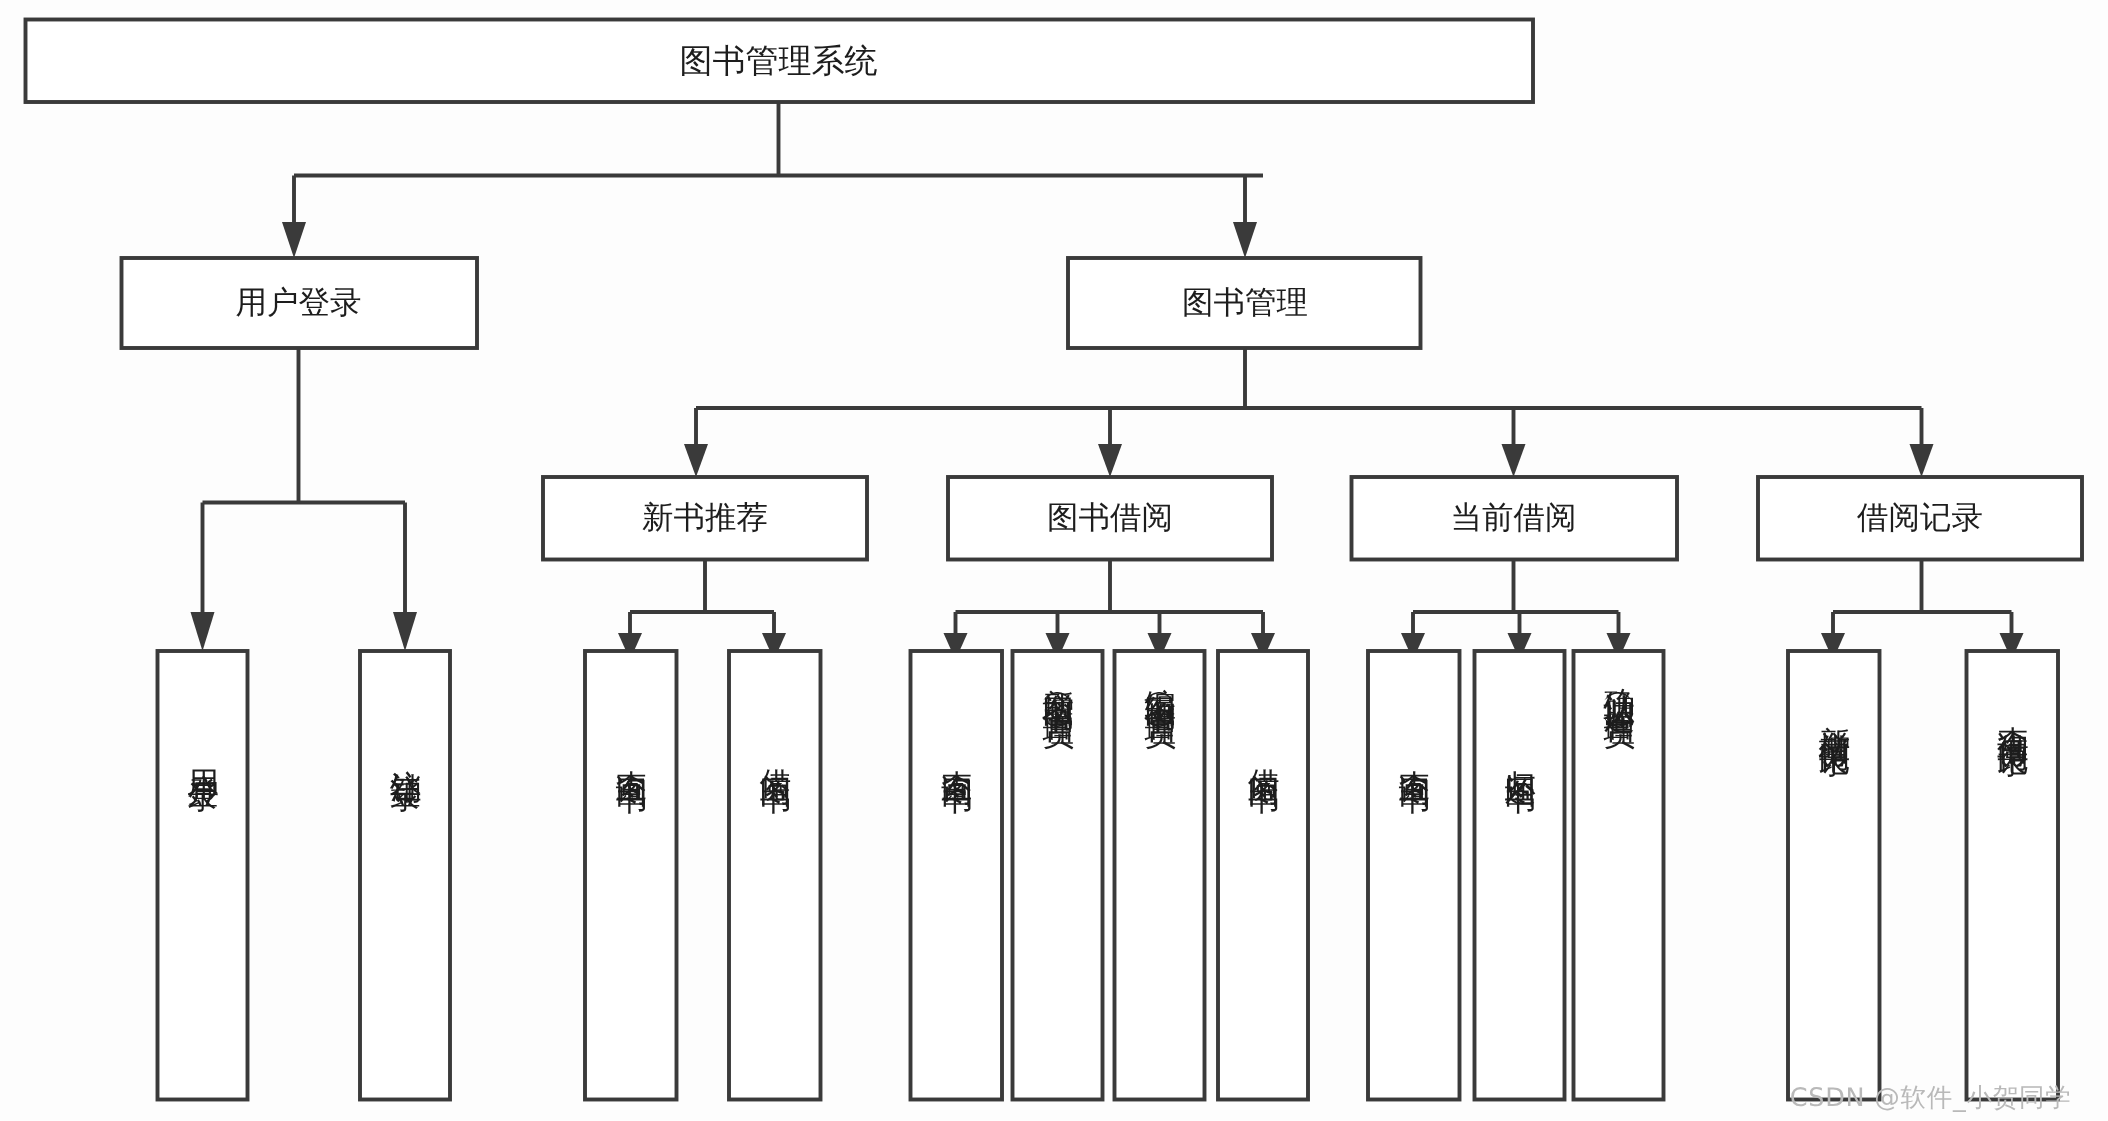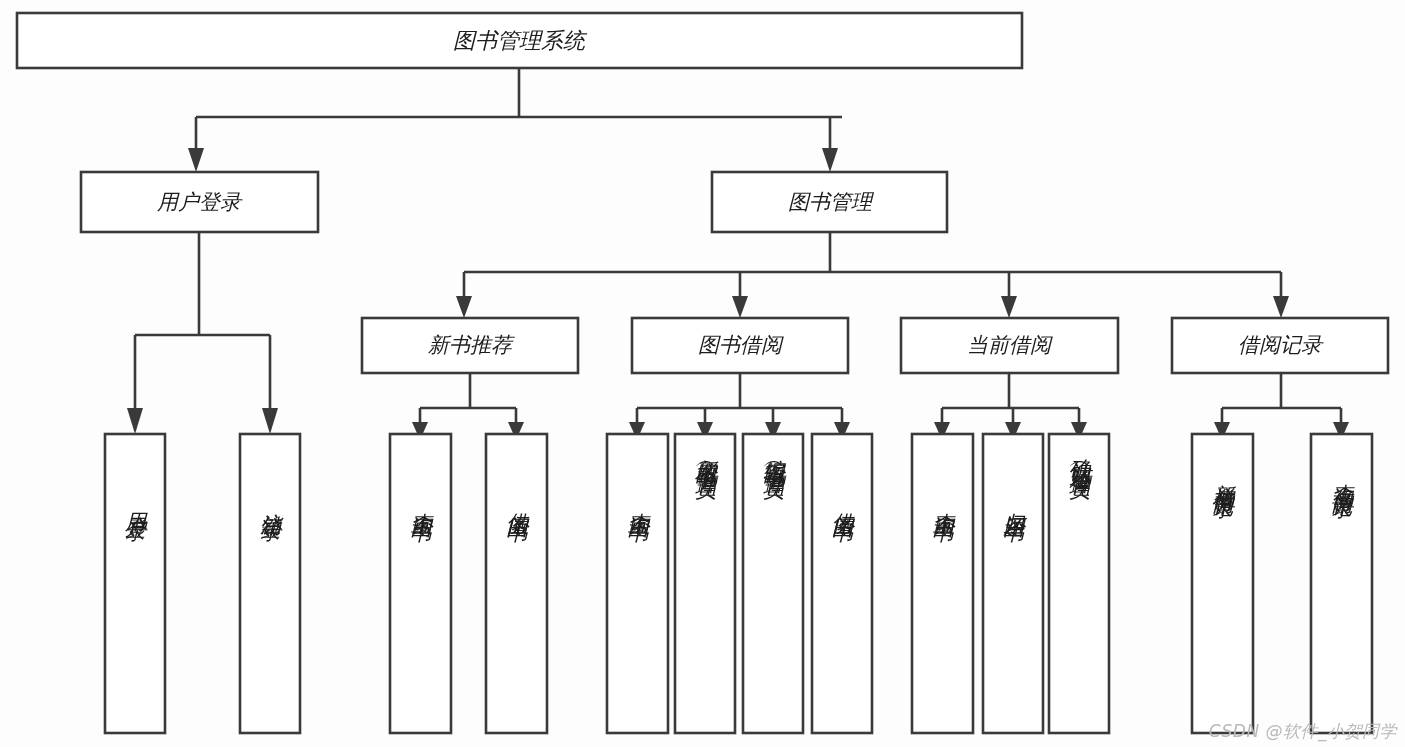--- a/index.html
+++ b/index.html
@@ -13,21 +13,20 @@
     height: 747px;
     font-family: "DejaVu Sans", "Liberation Sans", sans-serif;
     overflow: hidden;
     position: relative;
   }
   #diagram-root {
     position: relative;
     width: 1405px;
     height: 747px;
     background: #fdfdfd;
-    font-style: italic;
   }
   svg#tree-svg {
     position: absolute;
     left: 0;
     top: 0;
     width: 1405px;
     height: 747px;
     display: block;
   }
   .node-box {
@@ -70,21 +69,21 @@
     font-family: "DejaVu Sans", "Liberation Sans", sans-serif;
     font-size: 21px;
     line-height: 1.0;
     letter-spacing: 3px;
     color: #1d1d1d;
     white-space: nowrap;
     text-align: left;
   }
   .watermark {
     position: absolute;
-    right: 8px;
+    right: 24px;
     bottom: 4px;
     font-family: "DejaVu Sans", "Liberation Sans", sans-serif;
     font-size: 17px;
     color: #b9b9b9;
     letter-spacing: 0.5px;
     white-space: nowrap;
   }
 </style>
 </head>
 <body>

